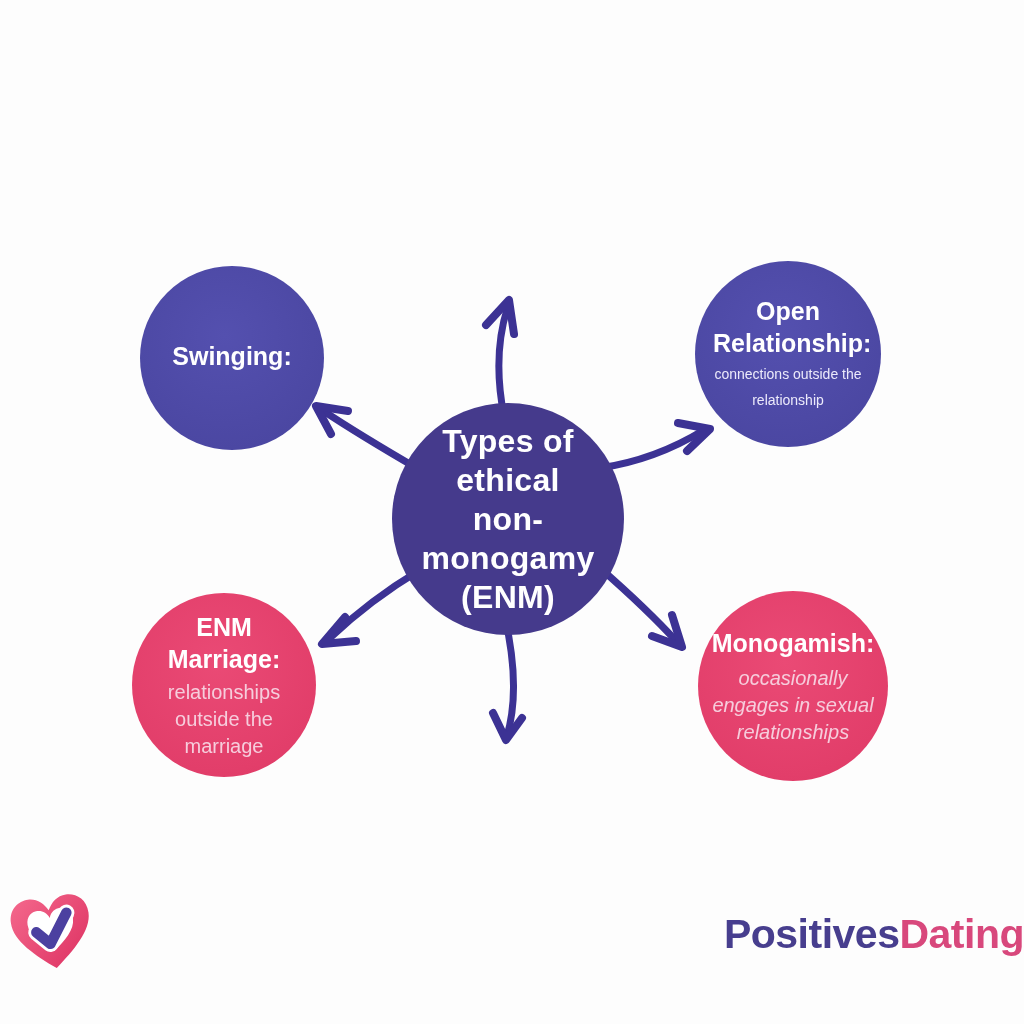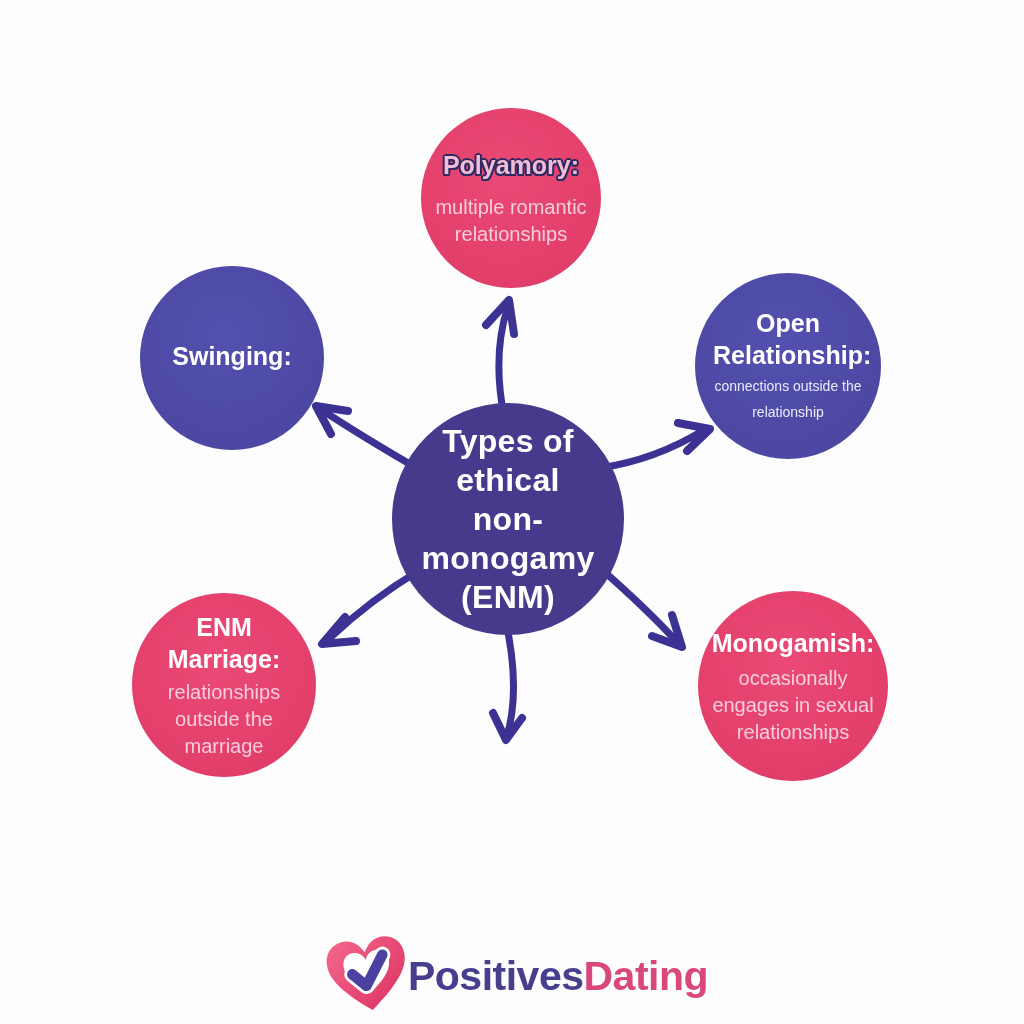--- a/index.html
+++ b/index.html
@@ -32,39 +32,39 @@
     text-shadow:-1.5px -1.5px 0 #2e2a66, 1.5px -1.5px 0 #2e2a66,
                 -1.5px 1.5px 0 #2e2a66, 1.5px 1.5px 0 #2e2a66,
                 -2px 0 0 #2e2a66, 2px 0 0 #2e2a66, 0 -2px 0 #2e2a66, 0 2px 0 #2e2a66;
   }
   #node-polyamory .desc { max-width:160px; }
 
   #node-swinging { left:140px; top:266px; width:184px; height:184px; }
   #node-swinging .title { margin-bottom:5px;text-align:center; }
   #node-swinging .desc  { max-width:176px; }
 
-  #node-open { left:695px; top:273px; width:186px; height:186px;align-items:center; }
+  #node-open { left:695px; top:261px; width:186px; height:186px;align-items:center; }
   #node-open .title { max-width:150px; margin-bottom:2px; }
   #node-open .desc  { font-size:14px; line-height:26px; max-width:180px; }
 
   #node-enm { left:132px; top:593px; width:184px; height:184px; }
   #node-enm .title { max-width:130px; margin-bottom:4px; }
   #node-enm .desc  { max-width:150px; }
 
   #node-monogamish { left:698px; top:591px; width:190px; height:190px; }
   #node-monogamish .title { margin-bottom:6px; }
-  #node-monogamish .desc  { max-width:176px; }
+  #node-monogamish .desc  { max-width:176px;font-style:italic; }
 
   #node-anarchy { left:419px; top:748px; width:178px; height:178px; }
   #node-anarchy .title { max-width:162px; margin-bottom:2px; }
   #node-anarchy .desc  { max-width:170px; }
 
   .footer {
-    position:absolute; left:0; top:934px; width:100%;
-    display:flex; justify-content:center; align-items:center;
+    position:absolute; left:0; top:892px; width:100%;
+    display:flex; justify-content:space-between; align-items:center;
   }
   .heart-svg { width:104px; height:84px; }
   .brand { font-size:41px; font-weight:700; letter-spacing:-0.5px; margin-left:-12px; }
   .brand .part1 { color:#473e8e; }
   .brand .part2 { color:#d8487c; }
 </style>
 </head>
 <body>
 
 <div class="canvas">
@@ -85,24 +85,20 @@
       <polyline points="345,617 322,644 356,641" stroke-width="8"></polyline>
 
       <path d="M 600 568 Q 648 610 678 643" stroke-width="7"></path>
       <polyline points="672,615 682,647 652,636" stroke-width="8"></polyline>
 
       <path d="M 505 618 Q 521 688 507 736" stroke-width="7"></path>
       <polyline points="493,713 506,740 522,718" stroke-width="8"></polyline>
     </g>
   </svg>
 
-  <div class="node pink" id="node-polyamory">
-    <div class="title">Polyamory:</div>
-    <div class="desc">multiple romantic relationships</div>
-  </div>
 
   <div class="node purple" id="node-swinging">
     <div class="title">Swinging:</div>
   </div>
 
   <div class="node purple" id="node-open">
     <div class="title">Open Relationship:</div>
     <div class="desc">connections outside the relationship</div>
   </div>
 

